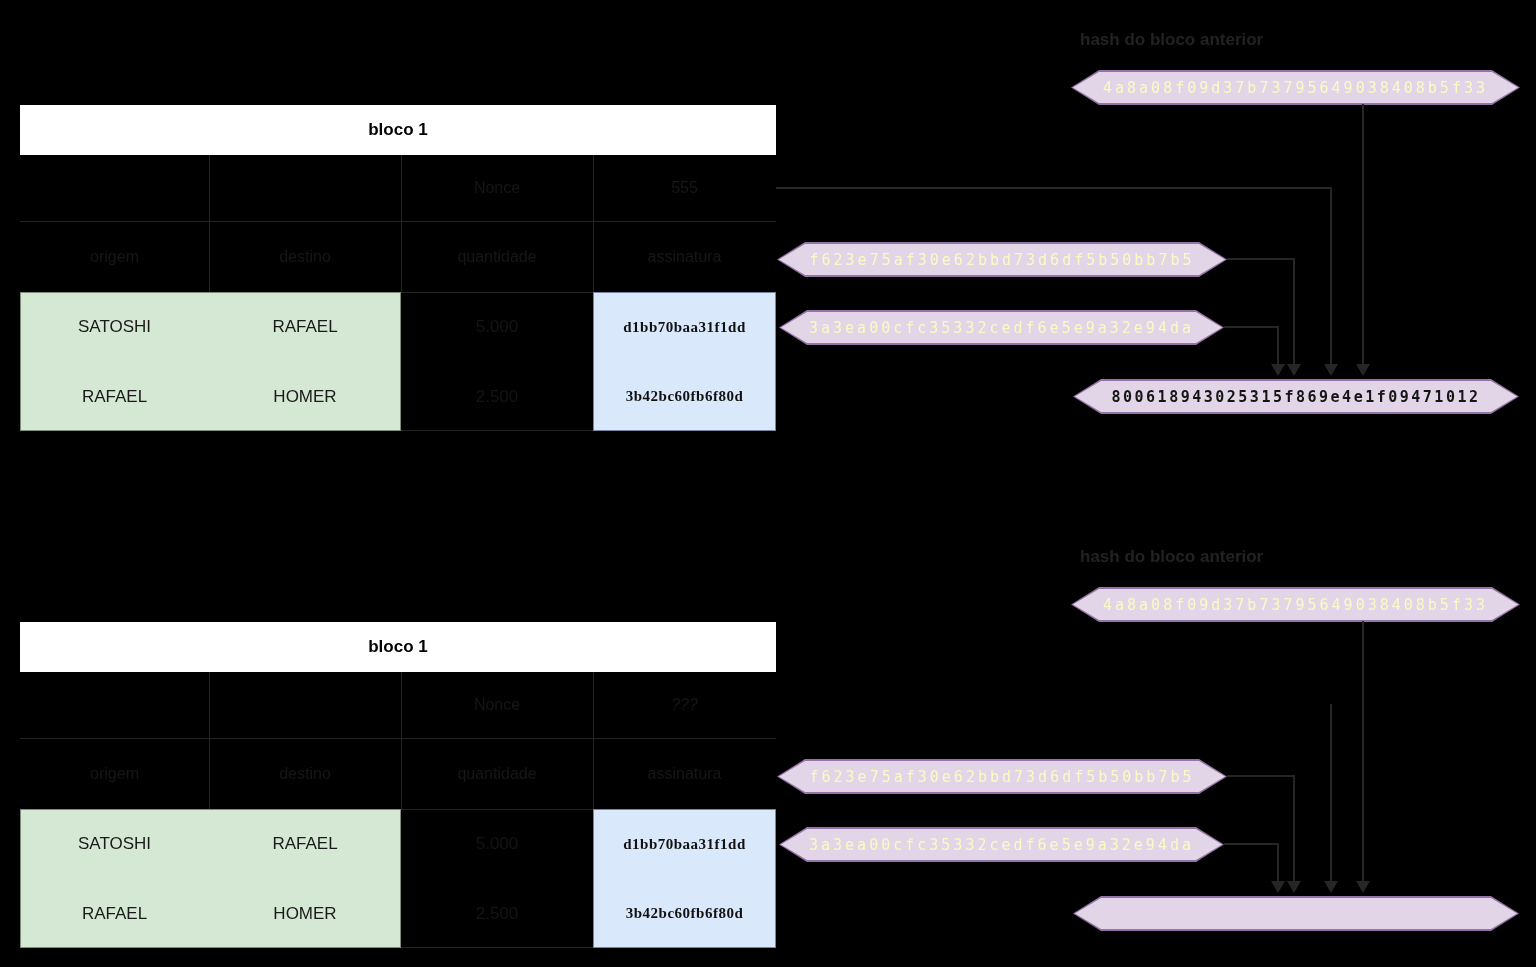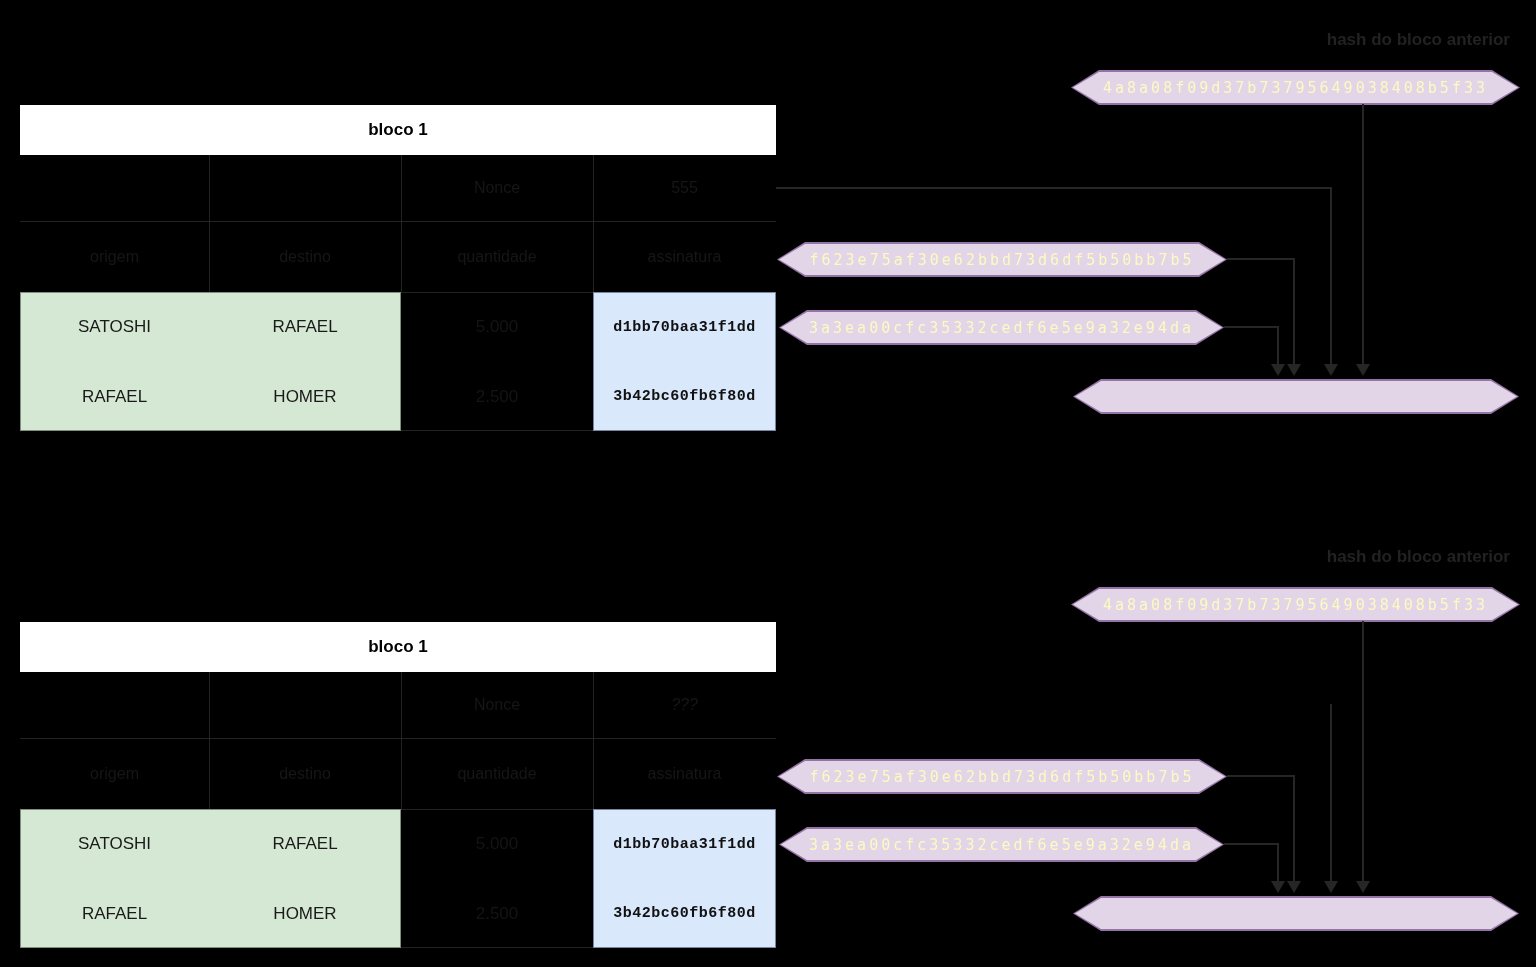--- a/index.html
+++ b/index.html
@@ -16,35 +16,35 @@
   .cell{position:absolute;display:flex;align-items:center;justify-content:center;
     font-size:16px;color:#161616;}
   .dim{color:#141414;}
   .hline{position:absolute;height:1px;background:#232323;}
   .vline{position:absolute;width:1px;background:#232323;}
   .greenbox{position:absolute;left:0;top:187px;width:381px;height:139px;
     background:#d5e8d4;border:1px solid #7d8f7b;box-sizing:border-box;}
   .bluebox{position:absolute;left:573px;top:187px;width:183px;height:139px;
     background:#dae8fc;border:1px solid #7885a0;box-sizing:border-box;}
   .name{font-size:17px;color:#1a1a1a;}
-  .sig{font-family:Liberation Mono, monospace;font-weight:bold;font-size:15px;
+  .sig{font-family:Liberation Serif, serif;font-weight:bold;font-size:15px;
     color:#111;letter-spacing:0.5px;}
   .italic{font-style:italic;}
 
   
   .hex{position:absolute;height:35px;background:#9673a6;
     clip-path:polygon(28px 0,calc(100% - 28px) 0,100% 50%,calc(100% - 28px) 100%,28px 100%,0 50%);
     display:flex;align-items:center;justify-content:center;}
   .hex .fill{position:absolute;left:2px;top:2px;right:2px;bottom:2px;background:#e1d5e7;
     clip-path:polygon(26px 0,calc(100% - 26px) 0,100% 50%,calc(100% - 26px) 100%,26px 100%,0 50%);}
   .hex span{position:relative;z-index:2;font-family:"DejaVu Sans Mono",monospace;
     font-size:15px;letter-spacing:3px;color:#fef9c3;white-space:nowrap;}
   .hex.result span{font-weight:bold;color:#151515;letter-spacing:2.5px;}
 
-  .hashlabel{position:absolute;left:1080px;top:30px;width:430px;text-align:right;
+  .hashlabel{position:absolute;left:1080px;top:30px;width:430px;text-align:left;
     font-weight:bold;font-size:17px;color:#222;}
 
   
   .cl{position:absolute;background:#262626;}
   .arrow{position:absolute;width:0;height:0;border-left:7px solid transparent;
     border-right:7px solid transparent;border-top:12px solid #262626;}
 </style>
 </head>
 <body>
 
@@ -96,20 +96,21 @@
         <span>f623e75af30e62bbd73d6df5b50bb7b5</span>
     </div>
 
     <div class="hex" style="left:779px;top:310px;width:445px;">
       <div class="fill"></div>
         <span>3a3ea00cfc35332cedf6e5e9a32e94da</span>
     </div>
 
     <div class="hex result" style="left:1073px;top:379px;width:446px;">
       <div class="fill"></div>
+        <span>800618943025315f869e4e1f09471012</span>
     </div>
 
     <div class="cl line-nonce-h" style="left:776px;top:187px;width:555px;height:2px;"></div>
     <div class="cl" style="left:1330px;top:187px;width:2px;height:178px;"></div>
     <div class="cl" style="left:1362px;top:104px;width:2px;height:261px;"></div>
     <div class="cl" style="left:1227px;top:258px;width:66px;height:2px;"></div>
     <div class="cl" style="left:1293px;top:258px;width:2px;height:107px;"></div>
     <div class="cl" style="left:1224px;top:326px;width:53px;height:2px;"></div>
     <div class="cl" style="left:1277px;top:326px;width:2px;height:39px;"></div>
     <div class="arrow" style="left:1271px;top:364px;"></div>

